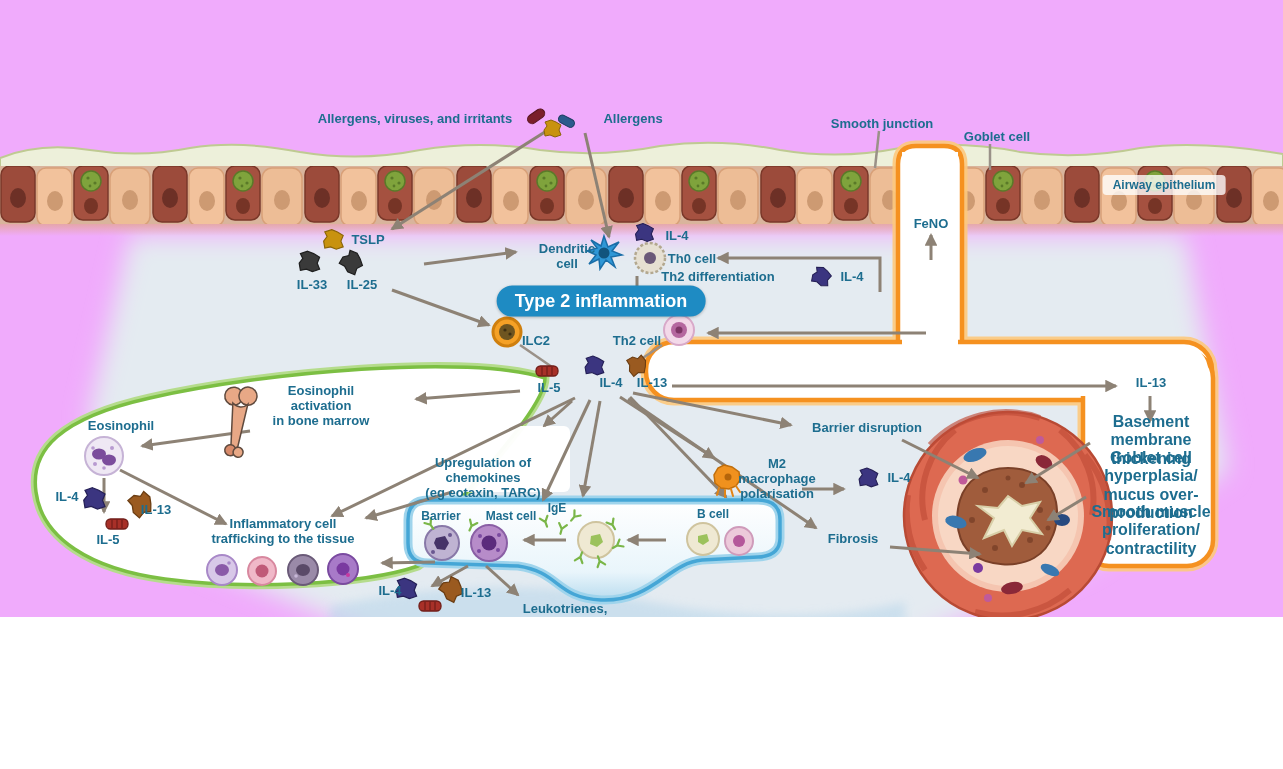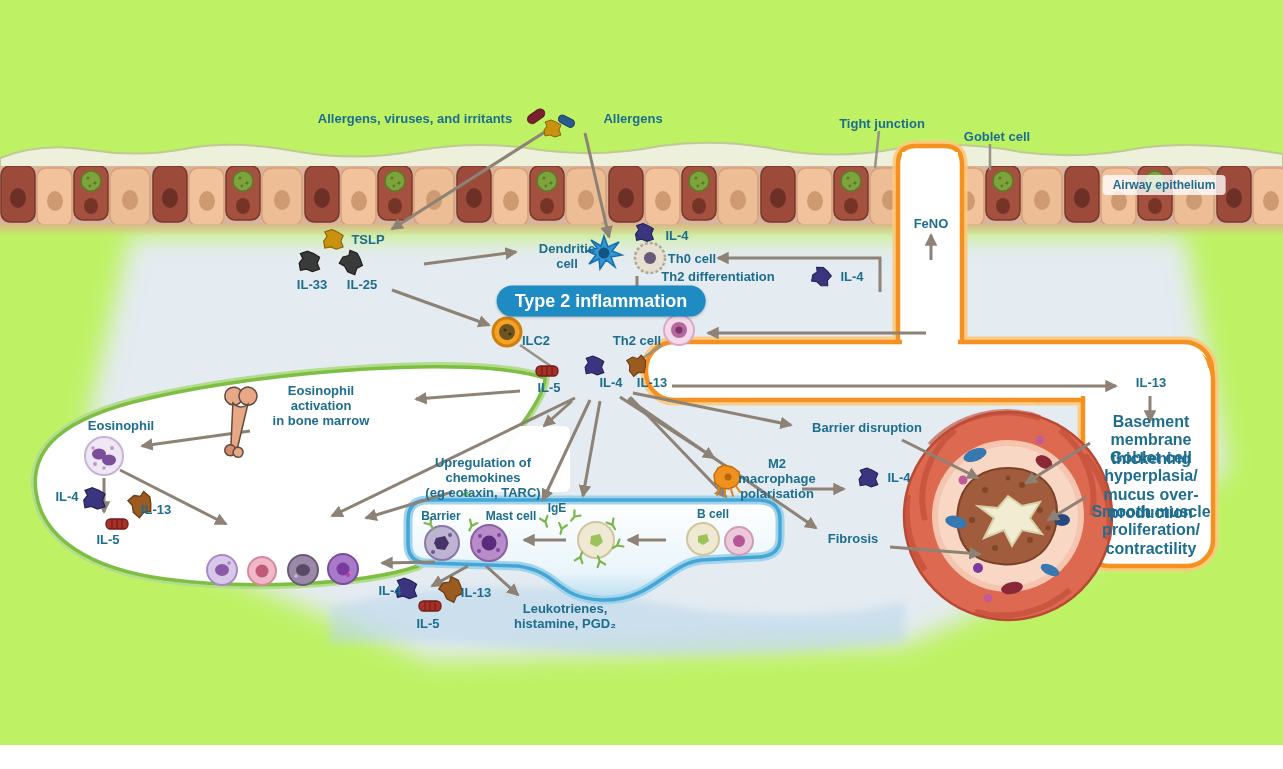--- a/index.html
+++ b/index.html
@@ -1,16 +1,16 @@
 <!DOCTYPE html>
 <html><head>
 <meta charset="utf-8">
 <style>
   html,body{margin:0;padding:0;background:#fff;}
-  #stage{position:relative;width:1283px;height:745px;background:#bef264;overflow:hidden;
+  #stage{position:relative;width:1283px;height:617px;background:#f0abfc;overflow:hidden;
          font-family:"Liberation Sans",sans-serif;}
   #art{position:absolute;left:0;top:0;width:1283px;height:769px;}
   .lbl{position:absolute;transform:translate(-50%,-50%);font-family:"Liberation Sans",sans-serif;
        font-weight:bold;color:#1d6d8f;font-size:13px;line-height:1.15;text-align:center;
        white-space:pre-line;pointer-events:none;}
   .sm{font-size:12px;}
   .xs{font-size:16px;}
   .pill{position:absolute;transform:translate(-50%,-50%);background:#1e8bc3;color:#fff;
         font-family:"Liberation Sans",sans-serif;font-weight:bold;font-size:18px;
         padding:5px 18px;border-radius:16px;white-space:nowrap;box-shadow:0 1px 3px rgba(0,0,0,.25);}
@@ -325,21 +325,21 @@
           <line x1="-2" y1="12" x2="-2" y2="19"></line>
       <line x1="4" y1="11" x2="6" y2="18"></line>
           <line x1="9" y1="8" x2="13" y2="14"></line>
     </g>
     <circle cx="1" cy="-1" r="3.5" fill="#b5650a"></circle>
   </g>
 </svg>
 
 <div class="lbl" style="left:415px;top:119px">Allergens, viruses, and irritants</div>
 <div class="lbl" style="left:633px;top:119px">Allergens</div>
-<div class="lbl" style="left:882px;top:124px">Tight junction</div>
+<div class="lbl" style="left:882px;top:124px">Smooth junction</div>
 <div class="lbl" style="left:997px;top:137px">Goblet cell</div>
 <div class="badge" style="left:1164px;top:185px">Airway epithelium</div>
 
 <div class="lbl" style="left:368px;top:240px">TSLP</div>
 <div class="lbl" style="left:312px;top:285px">IL-33</div>
 <div class="lbl" style="left:362px;top:285px">IL-25</div>
 <div class="lbl" style="left:567px;top:257px">Dendritic
 cell</div>
 <div class="lbl" style="left:677px;top:236px">IL-4</div>
 <div class="lbl" style="left:692px;top:259px">Th0 cell</div>
@@ -354,20 +354,22 @@
 <div class="lbl" style="left:611px;top:383px">IL-4</div>
 <div class="lbl" style="left:652px;top:383px">IL-13</div>
 
 <div class="lbl" style="left:321px;top:406px">Eosinophil
 activation
 in bone marrow</div>
 <div class="lbl" style="left:121px;top:426px">Eosinophil</div>
 <div class="lbl" style="left:67px;top:497px">IL-4</div>
 <div class="lbl" style="left:156px;top:510px">IL-13</div>
 <div class="lbl" style="left:108px;top:540px">IL-5</div>
+<div class="lbl" style="left:283px;top:532px">Inflammatory cell
+trafficking to the tissue</div>
 <div class="lbl" style="left:483px;top:478px">Upregulation of
 chemokines
 (eg eotaxin, TARC)</div>
 
 <div class="lbl sm" style="left:441px;top:517px">Barrier</div>
 <div class="lbl sm" style="left:511px;top:517px">Mast cell</div>
 <div class="lbl sm" style="left:557px;top:509px">IgE</div>
 <div class="lbl sm" style="left:713px;top:515px">B cell</div>
 <div class="lbl" style="left:390px;top:591px">IL-4</div>
 <div class="lbl" style="left:476px;top:593px">IL-13</div>

